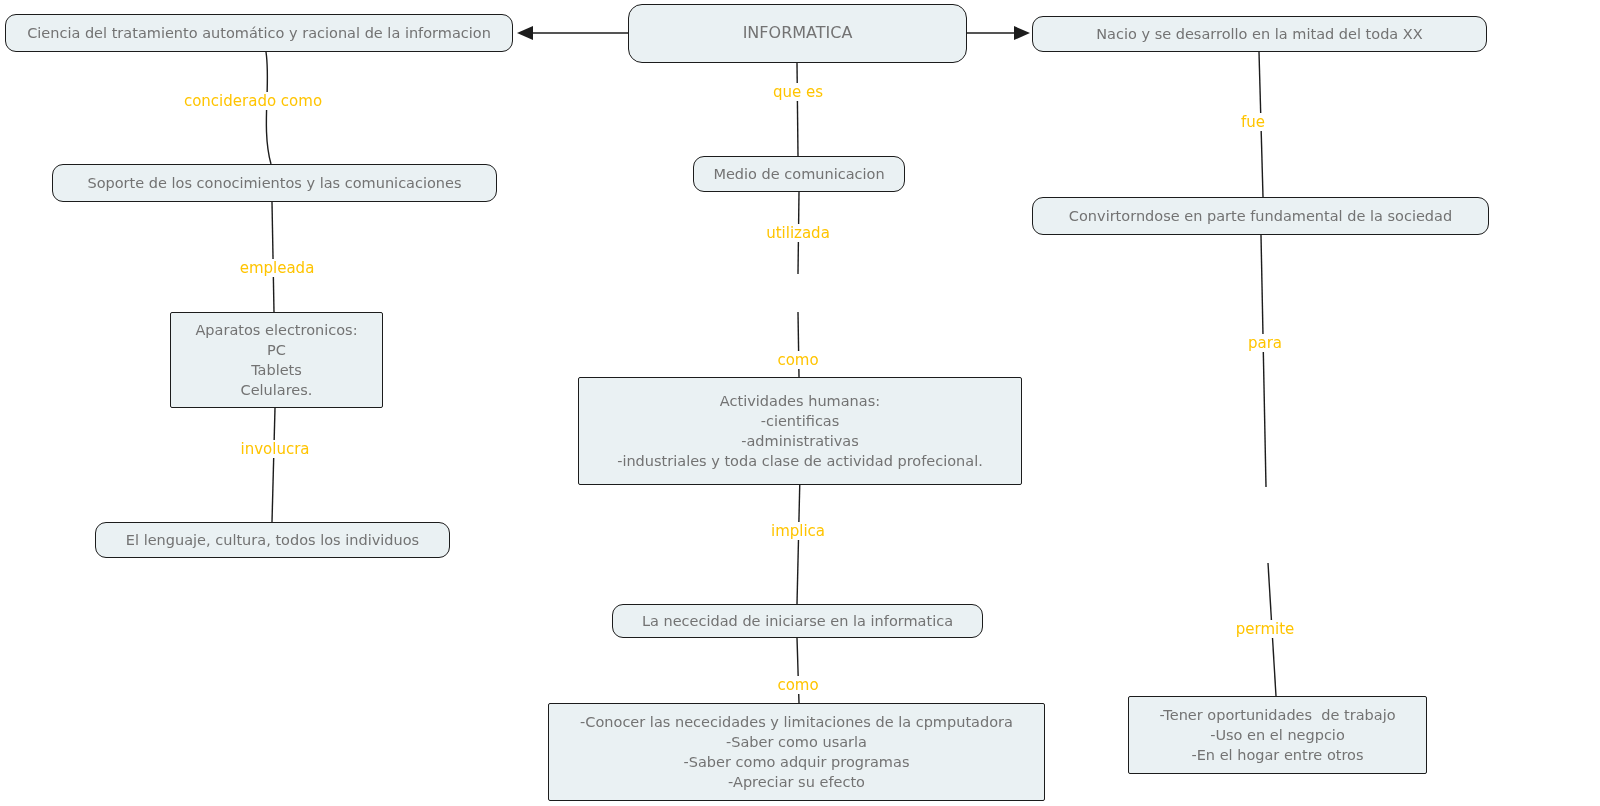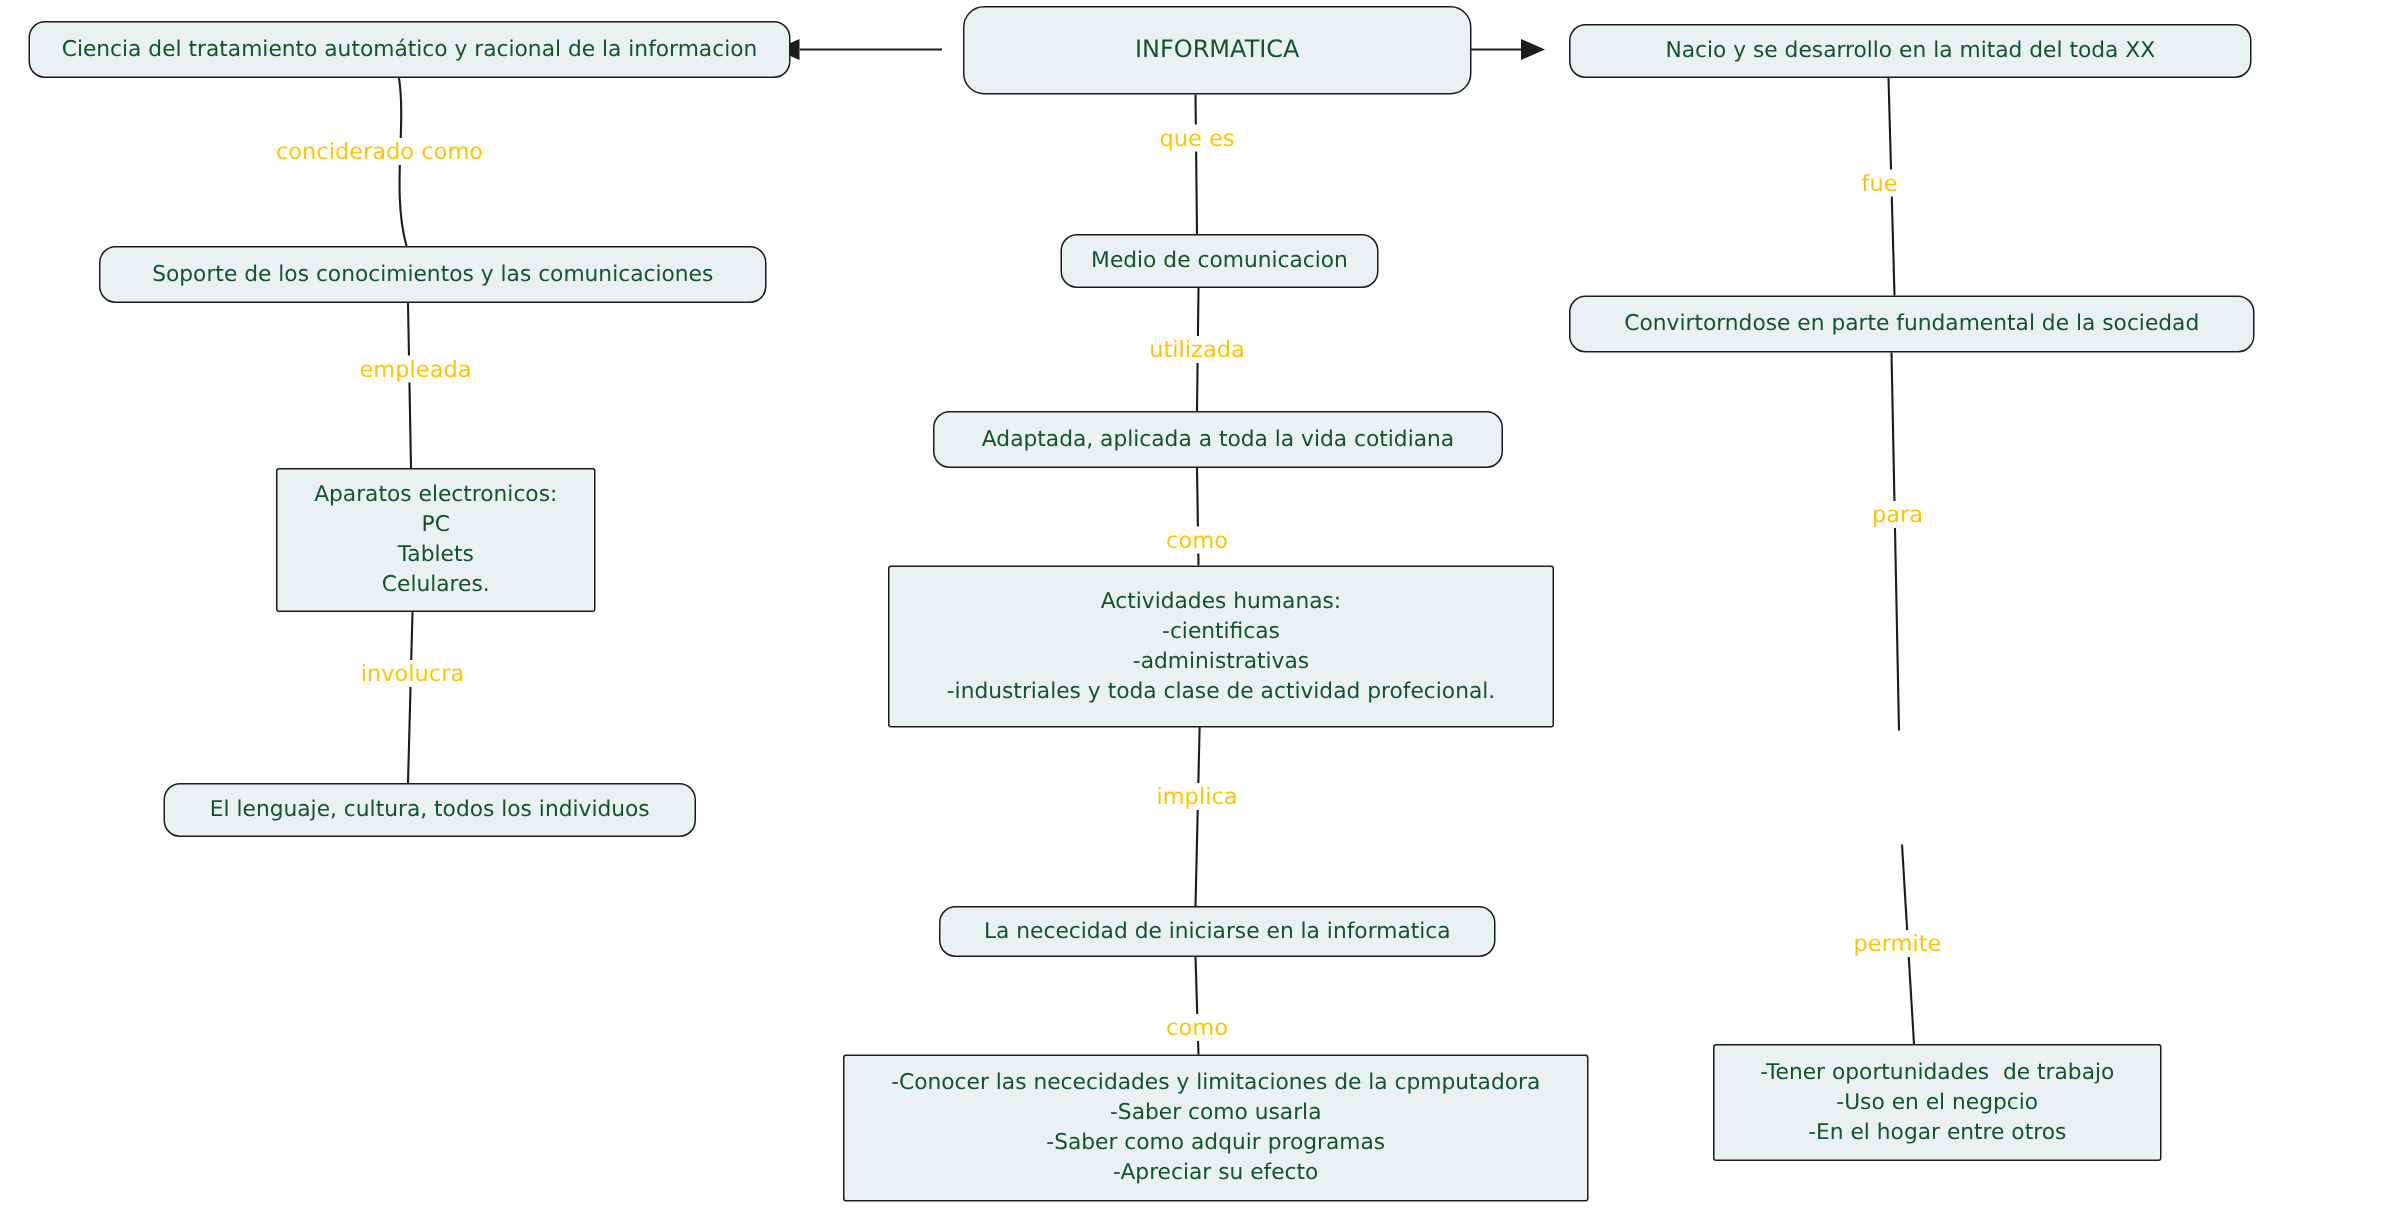--- a/index.html
+++ b/index.html
@@ -24,26 +24,25 @@
   .node {
     position: absolute;
     box-sizing: border-box;
     display: flex;
     align-items: center;
     justify-content: center;
     text-align: center;
     background: #eaf1f3;
     border: 1.6px solid #1c1c1c;
     border-radius: 11px;
-    color: #14532d;
+    color: #737373;
     font-size: 14.5px;
     line-height: 1.38;
     white-space: pre;
     cursor: default;
-    margin-left: 14px;
   }
   .node.big { border-radius: 2px; }
   .node.root { font-size: 16px; border-radius: 14px; }
   .link-label {
     position: absolute;
     transform: translate(-50%, -50%);
     color: #ffc400;
     background: #ffffff;
     font-size: 15px;
     padding: 0 3px;
@@ -87,39 +86,38 @@
 
   <div class="node" style="left:5px; top:14px; width:508px; height:38px;">Ciencia del tratamiento automático y racional de la informacion</div>
   <div class="node" style="left:52px; top:164px; width:445px; height:38px;">Soporte de los conocimientos y las comunicaciones</div>
   <div class="node big" style="left:170px; top:312px; width:213px; height:96px;">Aparatos electronicos:
 PC
 Tablets
 Celulares.</div>
   <div class="node" style="left:95px; top:522px; width:355px; height:36px;">El lenguaje, cultura, todos los individuos</div>
 
   <div class="node" style="left:693px; top:156px; width:212px; height:36px;">Medio de comunicacion</div>
-  <div class="node" style="left:608px; top:274px; width:380px; height:38px;">Adaptada, aplicada a toda la vida cotidiana</div>
   <div class="node big" style="left:578px; top:377px; width:444px; height:108px;">Actividades humanas:
 -cientificas
 -administrativas
 -industriales y toda clase de actividad profecional.</div>
   <div class="node" style="left:612px; top:604px; width:371px; height:34px;">La nececidad de iniciarse en la informatica</div>
   <div class="node big" style="left:548px; top:703px; width:497px; height:98px;">-Conocer las nececidades y limitaciones de la cpmputadora
 -Saber como usarla
 -Saber como adquir programas
 -Apreciar su efecto</div>
 
   <div class="node" style="left:1032px; top:16px; width:455px; height:36px;">Nacio y se desarrollo en la mitad del toda XX</div>
   <div class="node" style="left:1032px; top:197px; width:457px; height:38px;">Convirtorndose en parte fundamental de la sociedad</div>
   <div class="node big" style="left:1128px; top:696px; width:299px; height:78px;">-Tener oportunidades  de trabajo
 -Uso en el negpcio
 -En el hogar entre otros</div>
 
   <span class="link-label" style="left:253px; top:101px;">conciderado como</span>
-  <span class="link-label" style="left:277px; top:246px;">empleada</span>
+  <span class="link-label" style="left:277px; top:268px;">empleada</span>
   <span class="link-label" style="left:275px; top:449px;">involucra</span>
   <span class="link-label" style="left:798px; top:92px;">que es</span>
   <span class="link-label" style="left:798px; top:233px;">utilizada</span>
   <span class="link-label" style="left:798px; top:360px;">como</span>
   <span class="link-label" style="left:798px; top:531px;">implica</span>
   <span class="link-label" style="left:798px; top:685px;">como</span>
   <span class="link-label" style="left:1253px; top:122px;">fue</span>
   <span class="link-label" style="left:1265px; top:343px;">para</span>
   <span class="link-label" style="left:1265px; top:629px;">permite</span>
 

